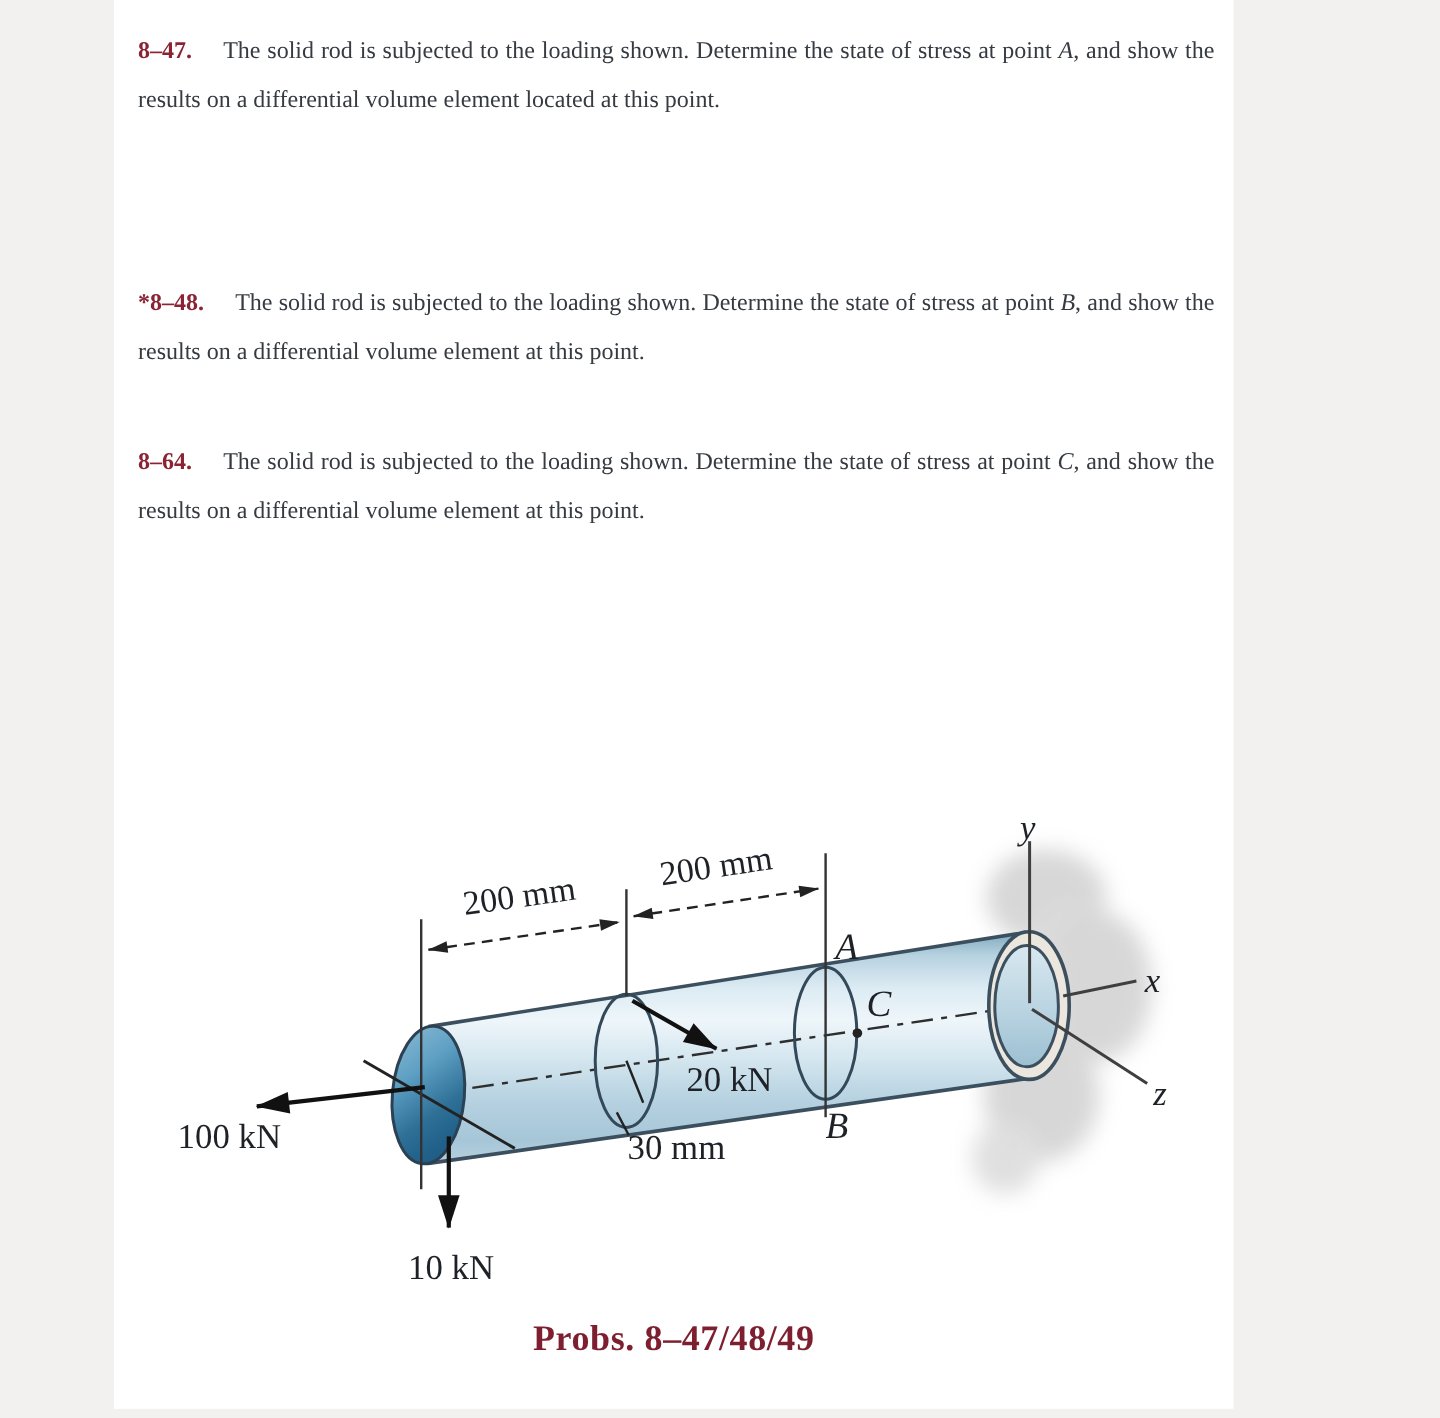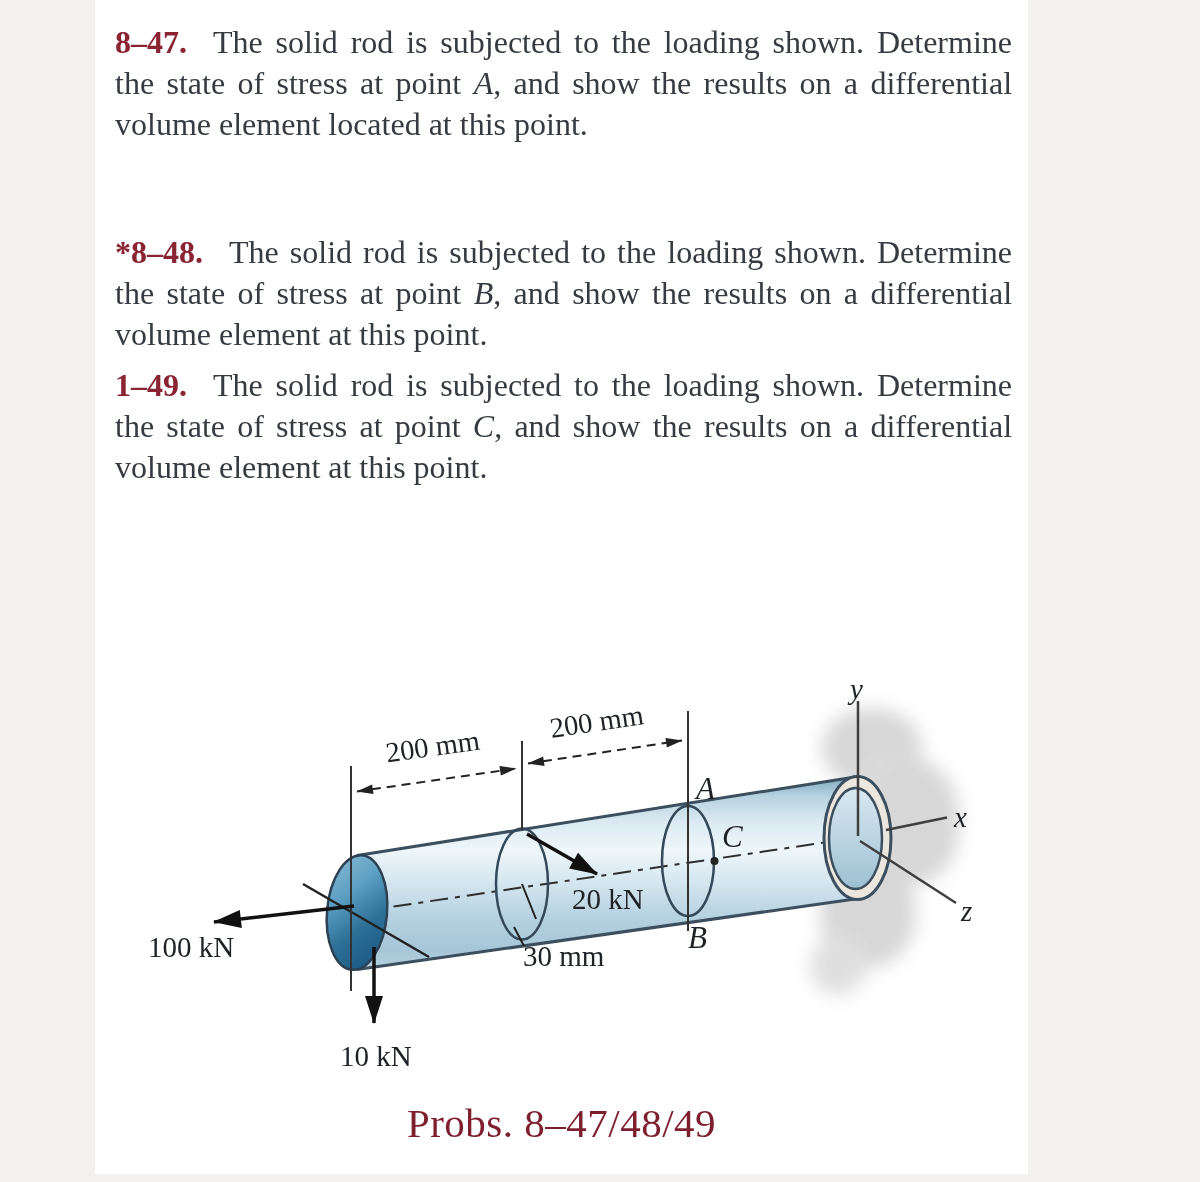--- a/index.html
+++ b/index.html
@@ -8,47 +8,47 @@
     background:#f2f1ef;
     font-family:"Liberation Serif","DejaVu Serif",serif;
   }
   .card{
     position:absolute;left:95px;top:0;width:933px;height:1174px;
     background:#ffffff;
   }
   .problems{position:absolute;left:115px;top:0;width:897px;}
   .prob{
     position:absolute;left:0;width:897px;margin:0;
-    font-size:32px;line-height:41px;color:#363b42;
+    font-size:20px;line-height:41px;color:#363b42;
     text-align:justify;
   }
   .prob .num{color:#8a2433;font-weight:700;padding-right:26px;}
   .prob .pt{font-style:italic;}
   .caption{
     position:absolute;left:95px;top:1099px;width:933px;text-align:center;
   }
   .caption span{
-    font-size:41px;font-weight:400;color:#7e1f30;letter-spacing:.5px;
+    font-size:30px;font-weight:700;color:#7e1f30;letter-spacing:.5px;
   }
   svg{position:absolute;left:0;top:0;}
   .svgtxt{font-family:"Liberation Serif","DejaVu Serif",serif;fill:#1e2227;}
   .dimlbl{font-size:28.5px;}
   .forcelbl{font-size:29px;}
   .ptlbl{font-size:31px;font-style:italic;}
   .axlbl{font-size:29px;font-style:italic;}
 </style>
 </head>
 <body>
 
 <div class="card"></div>
 
 <div class="problems">
   <p class="prob" style="top:22px"><span class="num">8–47.</span><span>The solid rod is subjected to the loading shown. Determine the state of stress at point</span> <i class="pt">A</i><span>, and show the results on a differential volume element located at this point.</span></p>
   <p class="prob" style="top:232px"><span class="num">*8–48.</span><span>The solid rod is subjected to the loading shown. Determine the state of stress at point</span> <i class="pt">B</i><span>, and show the results on a differential volume element at this point.</span></p>
-  <p class="prob" style="top:365px"><span class="num">1–49.</span><span>The solid rod is subjected to the loading shown. Determine the state of stress at point</span> <i class="pt">C</i><span>, and show the results on a differential volume element at this point.</span></p>
+  <p class="prob" style="top:365px"><span class="num">8–64.</span><span>The solid rod is subjected to the loading shown. Determine the state of stress at point</span> <i class="pt">C</i><span>, and show the results on a differential volume element at this point.</span></p>
 </div>
 
 <svg width="1200" height="1182" viewBox="0 0 1200 1182">
   <defs>
     <linearGradient id="rodGrad" x1="0" y1="0" x2="0" y2="1">
       <stop offset="0" stop-color="#7fa9bf"></stop>
       <stop offset="0.10" stop-color="#b7d2e0"></stop>
       <stop offset="0.24" stop-color="#dcebf3"></stop>
       <stop offset="0.38" stop-color="#eef6fa"></stop>
       <stop offset="0.55" stop-color="#d4e6ef"></stop>

